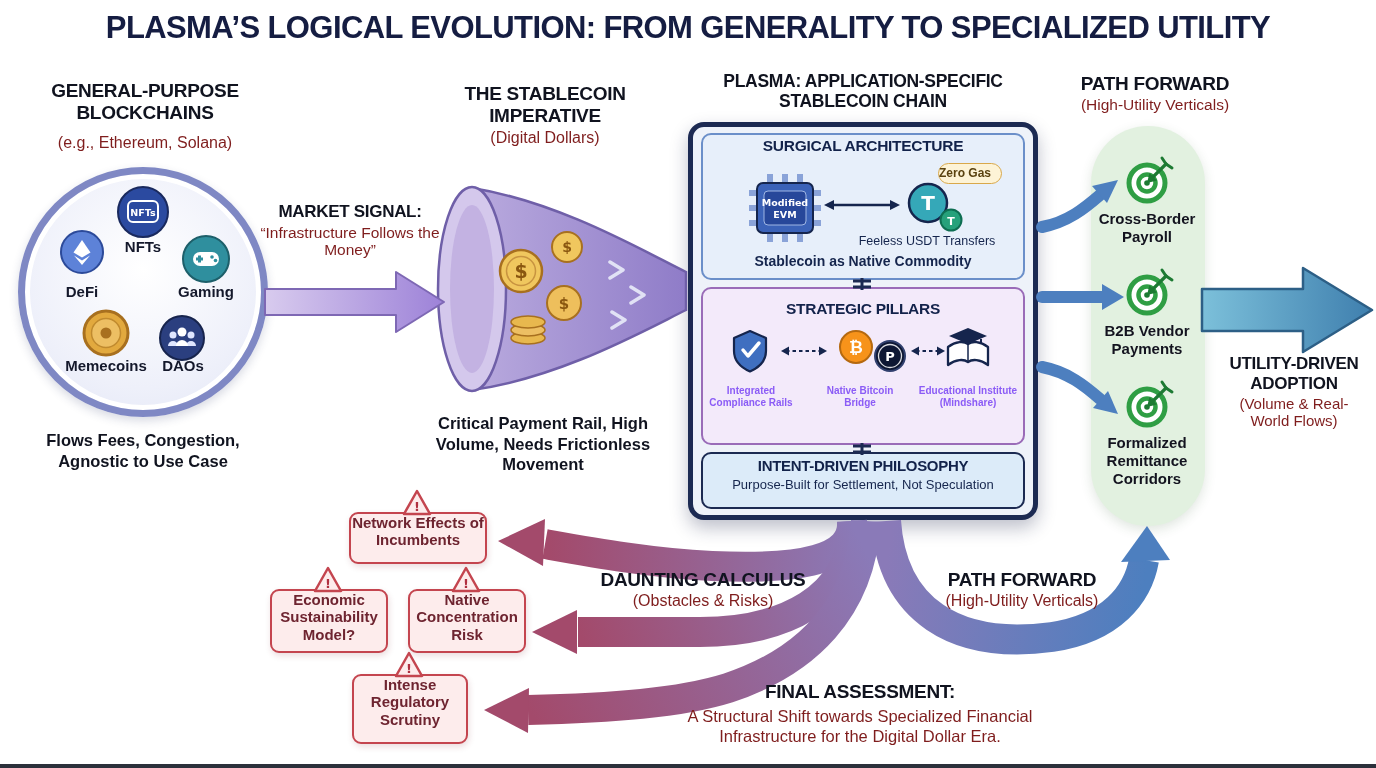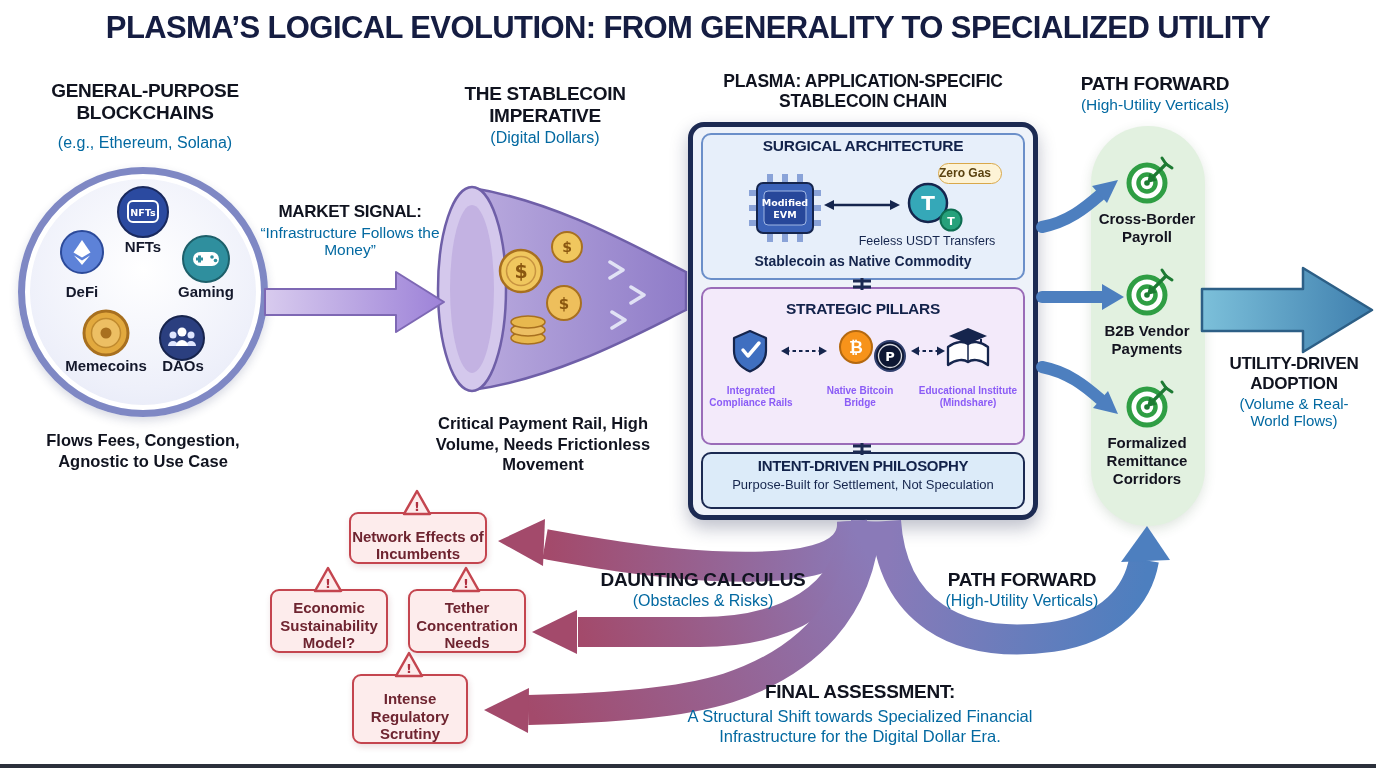--- a/index.html
+++ b/index.html
@@ -1,30 +1,30 @@
 <!DOCTYPE html>
 <html><head>
 <meta charset="utf-8">
 <style>
   *{margin:0;padding:0;box-sizing:border-box}
   html,body{width:1376px;height:768px}
   body{position:relative;background:#ffffff;font-family:"Liberation Sans","DejaVu Sans",sans-serif;color:#10131f;overflow:hidden}
   .abs{position:absolute}
   .txt{position:absolute;z-index:2;text-align:center;line-height:1.15}
   .hd{font-weight:bold;letter-spacing:-0.3px;color:#10131f}
-  .sub{color:#0369a1}
+  .sub{color:#7f1d1d}
   .title{font-size:31px;font-weight:bold;letter-spacing:-0.6px;color:#151d42}
   svg text{font-family:"DejaVu Sans","Liberation Sans",sans-serif}
   .circle{position:absolute;left:18px;top:167px;width:250px;height:250px;border-radius:50%;border:7px solid #7f88c4;
     background:radial-gradient(circle at 50% 40%,#ffffff 0%,#eef0fa 65%,#e2e6f5 100%);
     box-shadow:0 4px 10px rgba(40,50,100,.18), inset 0 0 0 5px #ffffff}
   .plasma-box{border:5px solid #1c2a52;border-radius:16px;background:#eef2f9;box-shadow:0 8px 18px rgba(20,30,70,.28)}
   .sub-box{border:2px solid;border-radius:10px}
   .capsule{position:absolute;left:1091px;top:126px;width:114px;height:400px;border-radius:57px;background:#e2f1e0;box-shadow:0 4px 12px rgba(50,90,50,.15)}
-  .risk-box{position:absolute;background:#fdecec;border:2px solid #c4454f;border-radius:9px;display:flex;align-items:flex-end;justify-content:center;box-shadow:1px 3px 6px rgba(120,30,40,.15)}
+  .risk-box{position:absolute;background:#fdecec;border:2px solid #c4454f;border-radius:9px;display:flex;align-items:flex-start;justify-content:center;box-shadow:1px 3px 6px rgba(120,30,40,.15)}
   .risk-text{font-size:15px;font-weight:bold;color:#6e2430;line-height:1.15;text-align:center}
   .badge{position:absolute;z-index:2;background:#fdf3d6;border:1.5px solid #d9a84a;border-radius:11px;font-size:12px;font-weight:bold;color:#5a4210;text-align:left;line-height:18px}
   .icon-label{font-size:15px;font-weight:bold;color:#14182b}
   .pillar-label{font-size:10px;font-weight:bold;color:#8b5cf6;line-height:1.2}
   .vert-label{font-size:15px;font-weight:bold;color:#13131f;line-height:1.2}
   .bottom-bar{position:absolute;left:0;bottom:0;width:1376px;height:4px;background:#2b303b;z-index:3}
 </style>
 </head>
 <body>
 
@@ -36,21 +36,21 @@
 <div class="abs sub-box" style="left:701px;top:287px;width:324px;height:158px;background:#f3eafa;border-color:#9a6cb8"></div>
 <div class="abs sub-box" style="left:701px;top:452px;width:324px;height:57px;background:#dcebf9;border-color:#1c2a52;border-width:2.5px"></div>
 
 <div class="risk-box" style="left:349px;top:512px;width:138px;height:52px">
   <div class="risk-text">Network Effects of Incumbents</div>
 </div>
 <div class="risk-box" style="left:270px;top:589px;width:118px;height:64px">
   <div class="risk-text">Economic Sustainability Model?</div>
 </div>
 <div class="risk-box" style="left:408px;top:589px;width:118px;height:64px">
-  <div class="risk-text">Tether Concentration Needs</div>
+  <div class="risk-text">Native Concentration Risk</div>
 </div>
 <div class="risk-box" style="left:352px;top:674px;width:116px;height:70px">
   <div class="risk-text">Intense Regulatory Scrutiny</div>
 </div>
 
 <svg class="abs" width="1376" height="768" viewBox="0 0 1376 768" style="left:0;top:0;z-index:1;pointer-events:none">
   <defs>
     <linearGradient id="gArrowP" x1="0" y1="0" x2="1" y2="0">
       <stop offset="0" stop-color="#d8cbee"></stop>
         <stop offset="1" stop-color="#9d82d8"></stop>

